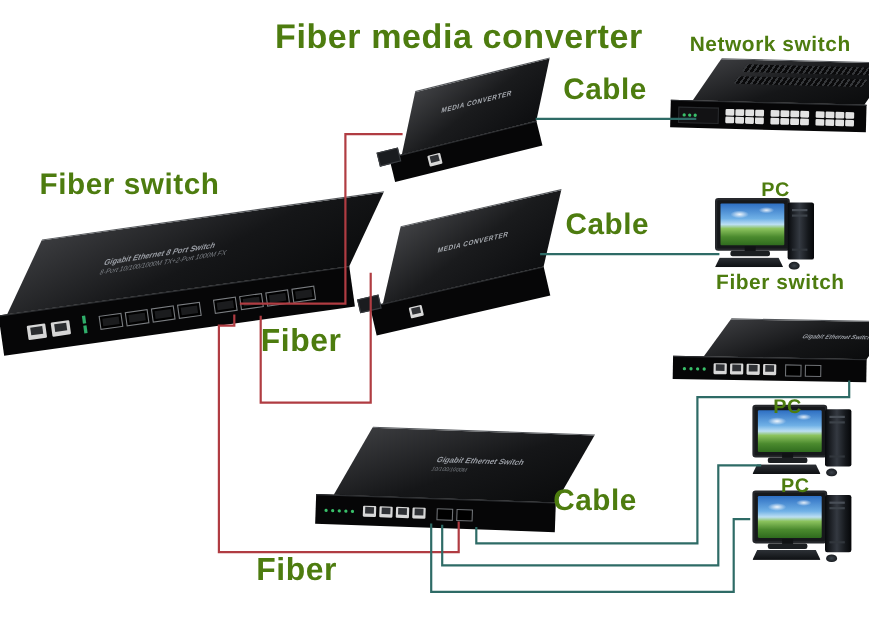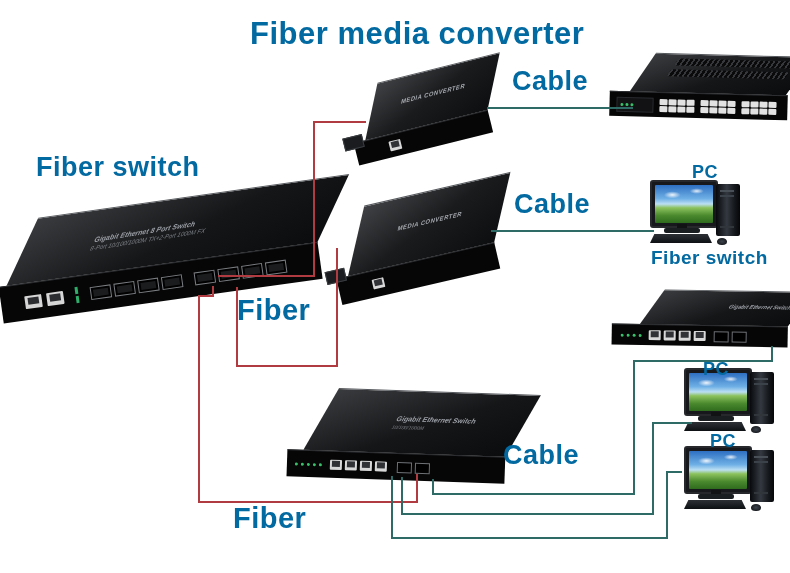--- a/index.html
+++ b/index.html
@@ -1,19 +1,19 @@
 <!DOCTYPE html>
 <html><head>
 <meta charset="utf-8">
 <style>
   html,body{margin:0;padding:0;background:#e9e9e9;}
   #stage{position:relative;width:790px;height:573px;background:#ffffff;overflow:hidden;
          font-family:"Liberation Sans","DejaVu Sans",sans-serif;}
   
-  .lbl{position:absolute;font-weight:bold;color:#0369a1;white-space:nowrap;z-index:6;letter-spacing:.5px;}
+  .lbl{position:absolute;font-weight:bold;color:#4d7c0f;white-space:nowrap;z-index:6;letter-spacing:.5px;}
   .lbl-title{left:250px;top:16px;font-size:31px;}
   .lbl-network-switch{left:627px;top:30px;font-size:19px;}
   .lbl-cable-top{left:512px;top:66px;font-size:27px;}
   .lbl-fiber-switch-left{left:36px;top:152px;font-size:27px;}
   .lbl-cable-mid{left:514px;top:189px;font-size:27px;}
   .lbl-pc-mid{left:692px;top:162px;font-size:18px;}
   .lbl-fiber-switch-right{left:651px;top:247px;font-size:19px;}
   .lbl-fiber-top{left:237px;top:294px;font-size:29px;}
   .lbl-pc1{left:703px;top:359px;font-size:18px;}
   .lbl-pc2{left:710px;top:431px;font-size:18px;}
@@ -113,20 +113,21 @@
       <polyline points="337,248 337,366 237,366 237,287" fill="none" stroke="#b03c42" stroke-width="2"></polyline>
       <polyline points="213,286 213,296 199,296 199,502 417,502 417,474" fill="none" stroke="#b03c42" stroke-width="2"></polyline>
       <polyline points="487,108 633,108" fill="none" stroke="#2e6b66" stroke-width="2"></polyline>
       <polyline points="491,231 654,231" fill="none" stroke="#2e6b66" stroke-width="2"></polyline>
       <polyline points="433,479 433,494 634,494 634,361 772,361 772,346" fill="none" stroke="#2e6b66" stroke-width="2"></polyline>
       <polyline points="402,477 402,514 653,514 653,423 692,423" fill="none" stroke="#2e6b66" stroke-width="2"></polyline>
       <polyline points="392,476 392,538 667,538 667,472 682,472" fill="none" stroke="#2e6b66" stroke-width="2"></polyline>
     </svg>
 
   <div class="lbl lbl-title">Fiber media converter</div>
+  <div class="lbl lbl-network-switch">Network switch</div>
   <div class="lbl lbl-cable-top">Cable</div>
   <div class="lbl lbl-fiber-switch-left">Fiber switch</div>
   <div class="lbl lbl-cable-mid">Cable</div>
   <div class="lbl lbl-pc-mid">PC</div>
   <div class="lbl lbl-fiber-switch-right">Fiber switch</div>
   <div class="lbl lbl-fiber-top">Fiber</div>
   <div class="lbl lbl-pc1">PC</div>
   <div class="lbl lbl-pc2">PC</div>
   <div class="lbl lbl-cable-bottom">Cable</div>
   <div class="lbl lbl-fiber-bottom">Fiber</div>

